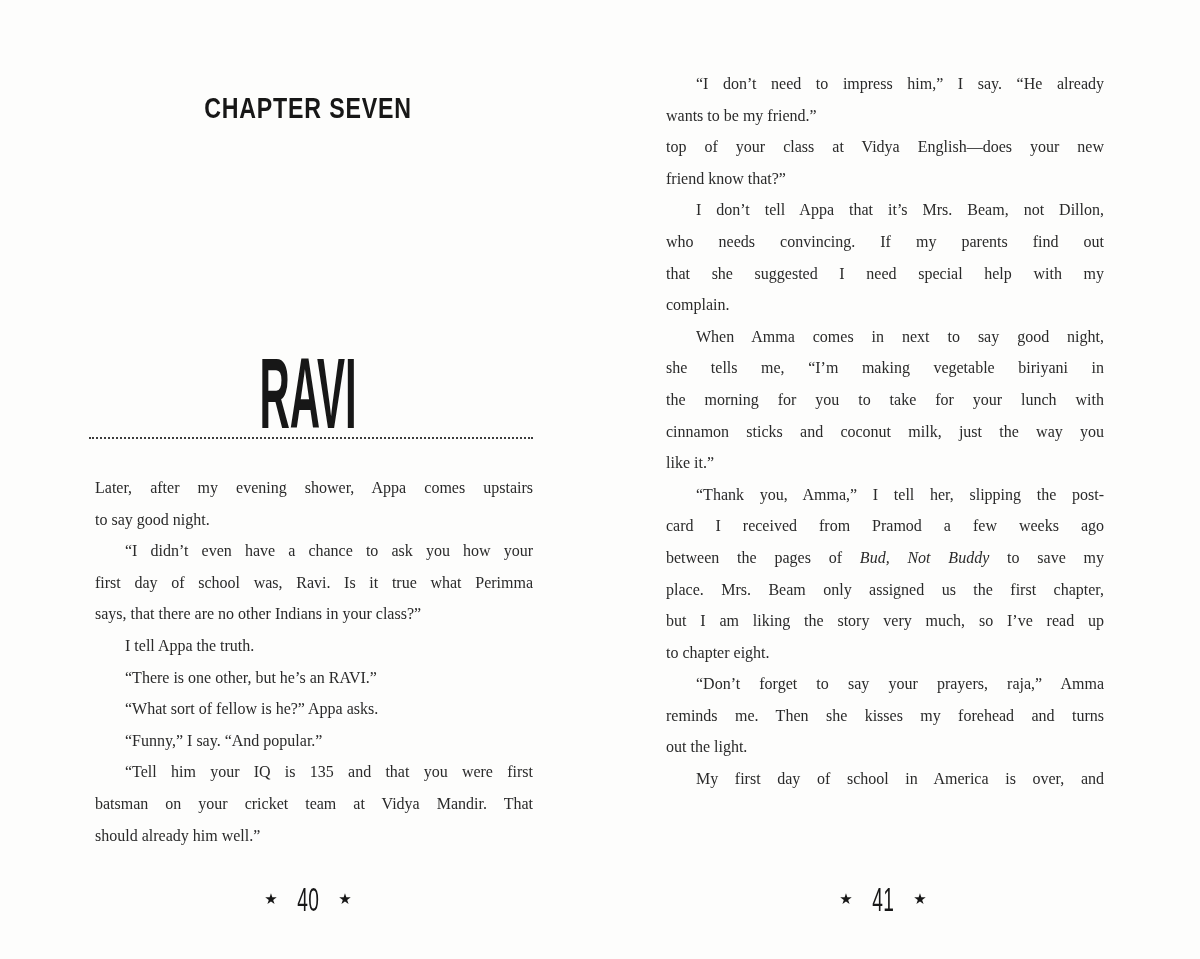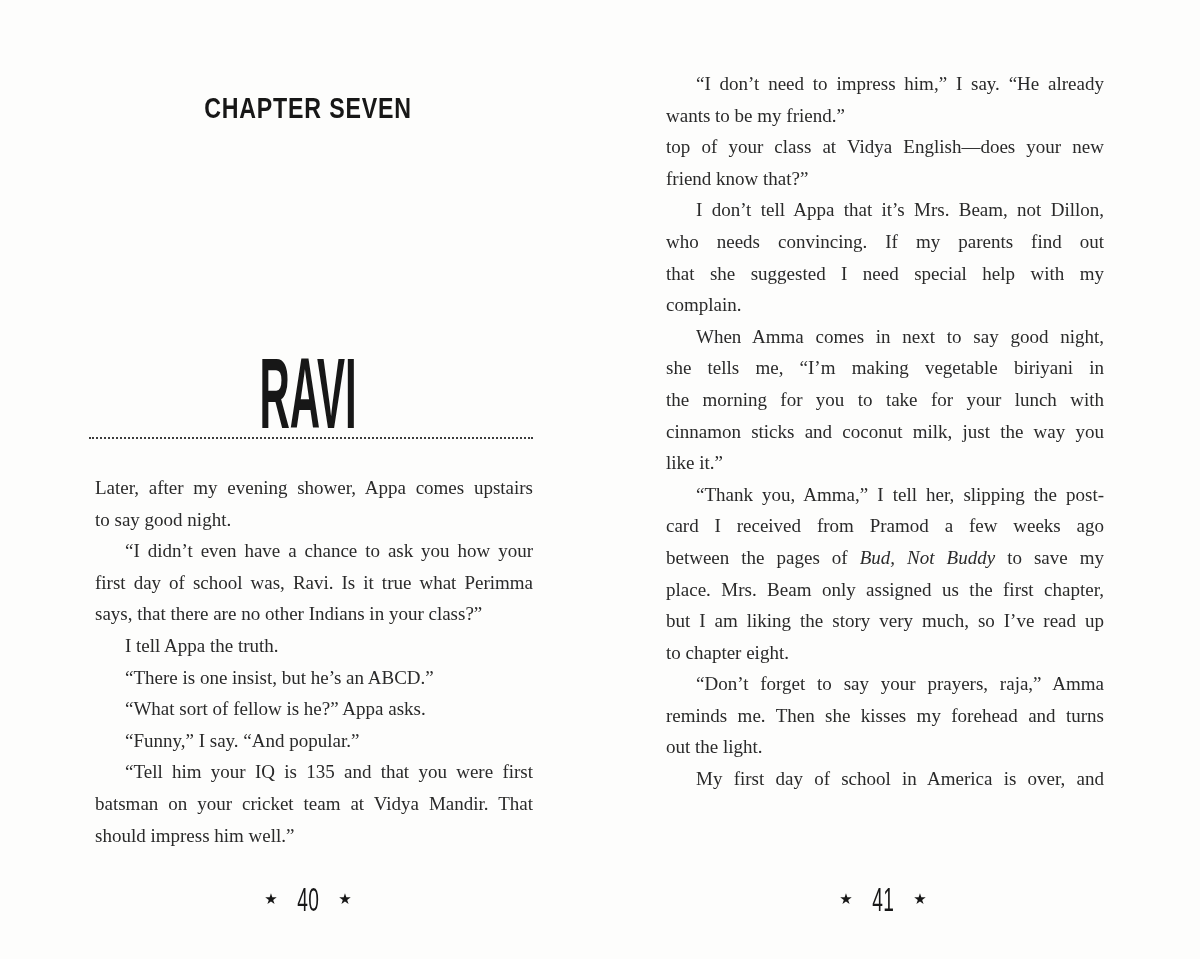--- a/index.html
+++ b/index.html
@@ -35,21 +35,21 @@
     white-space:nowrap;
   }
   .dotted-rule {
     position:absolute; top:430px; left:89px; width:444px; height:9px;
     border-bottom:2.5px dotted #3c3c3c;
   }
 
   
   .body-block {
     position:absolute; width:438px;
-    font-size:19px; line-height:31.6px;
+    font-size:16px; line-height:31.6px;
     color:var(--ink, #2a2a2a);
   }
   .body-left  { left:95px;  top:472px; }
   .body-right { left:666px; top:68px;  }
 
   .line { height:31.6px; overflow:hidden; text-align:justify; }
   .line:not(.last)::after { content:""; display:inline-block; width:100%; }
   .line.indent { text-indent:30px; }
   .it { font-style:italic; }
 
@@ -88,32 +88,32 @@
         </div>
         <div class="para">
           <div class="line indent"><span>“I didn’t even have a chance to ask you how your</span></div>
           <div class="line"><span>first day of school was, Ravi. Is it true what Perimma</span></div>
           <div class="line last"><span>says, that there are no other Indians in your class?”</span></div>
         </div>
         <div class="para">
           <div class="line last indent"><span>I tell Appa the truth.</span></div>
         </div>
         <div class="para">
-          <div class="line last indent"><span>“There is one insist, but he’s an ABCD.”</span></div>
+          <div class="line last indent"><span>“There is one other, but he’s an RAVI.”</span></div>
         </div>
         <div class="para">
           <div class="line last indent"><span>“What sort of fellow is he?” Appa asks.</span></div>
         </div>
         <div class="para">
           <div class="line last indent"><span>“Funny,” I say. “And popular.”</span></div>
         </div>
         <div class="para">
           <div class="line indent"><span>“Tell him your IQ is 135 and that you were first</span></div>
           <div class="line"><span>batsman on your cricket team at Vidya Mandir. That</span></div>
-          <div class="line last"><span>should impress him well.”</span></div>
+          <div class="line last"><span>should already him well.”</span></div>
         </div>
       </div>
     <div class="footer footer-left">
       <span class="star">★</span>
       <span class="pagenum">40</span>
       <span class="star">★</span>
     </div>
   </div>
 
   <div>

